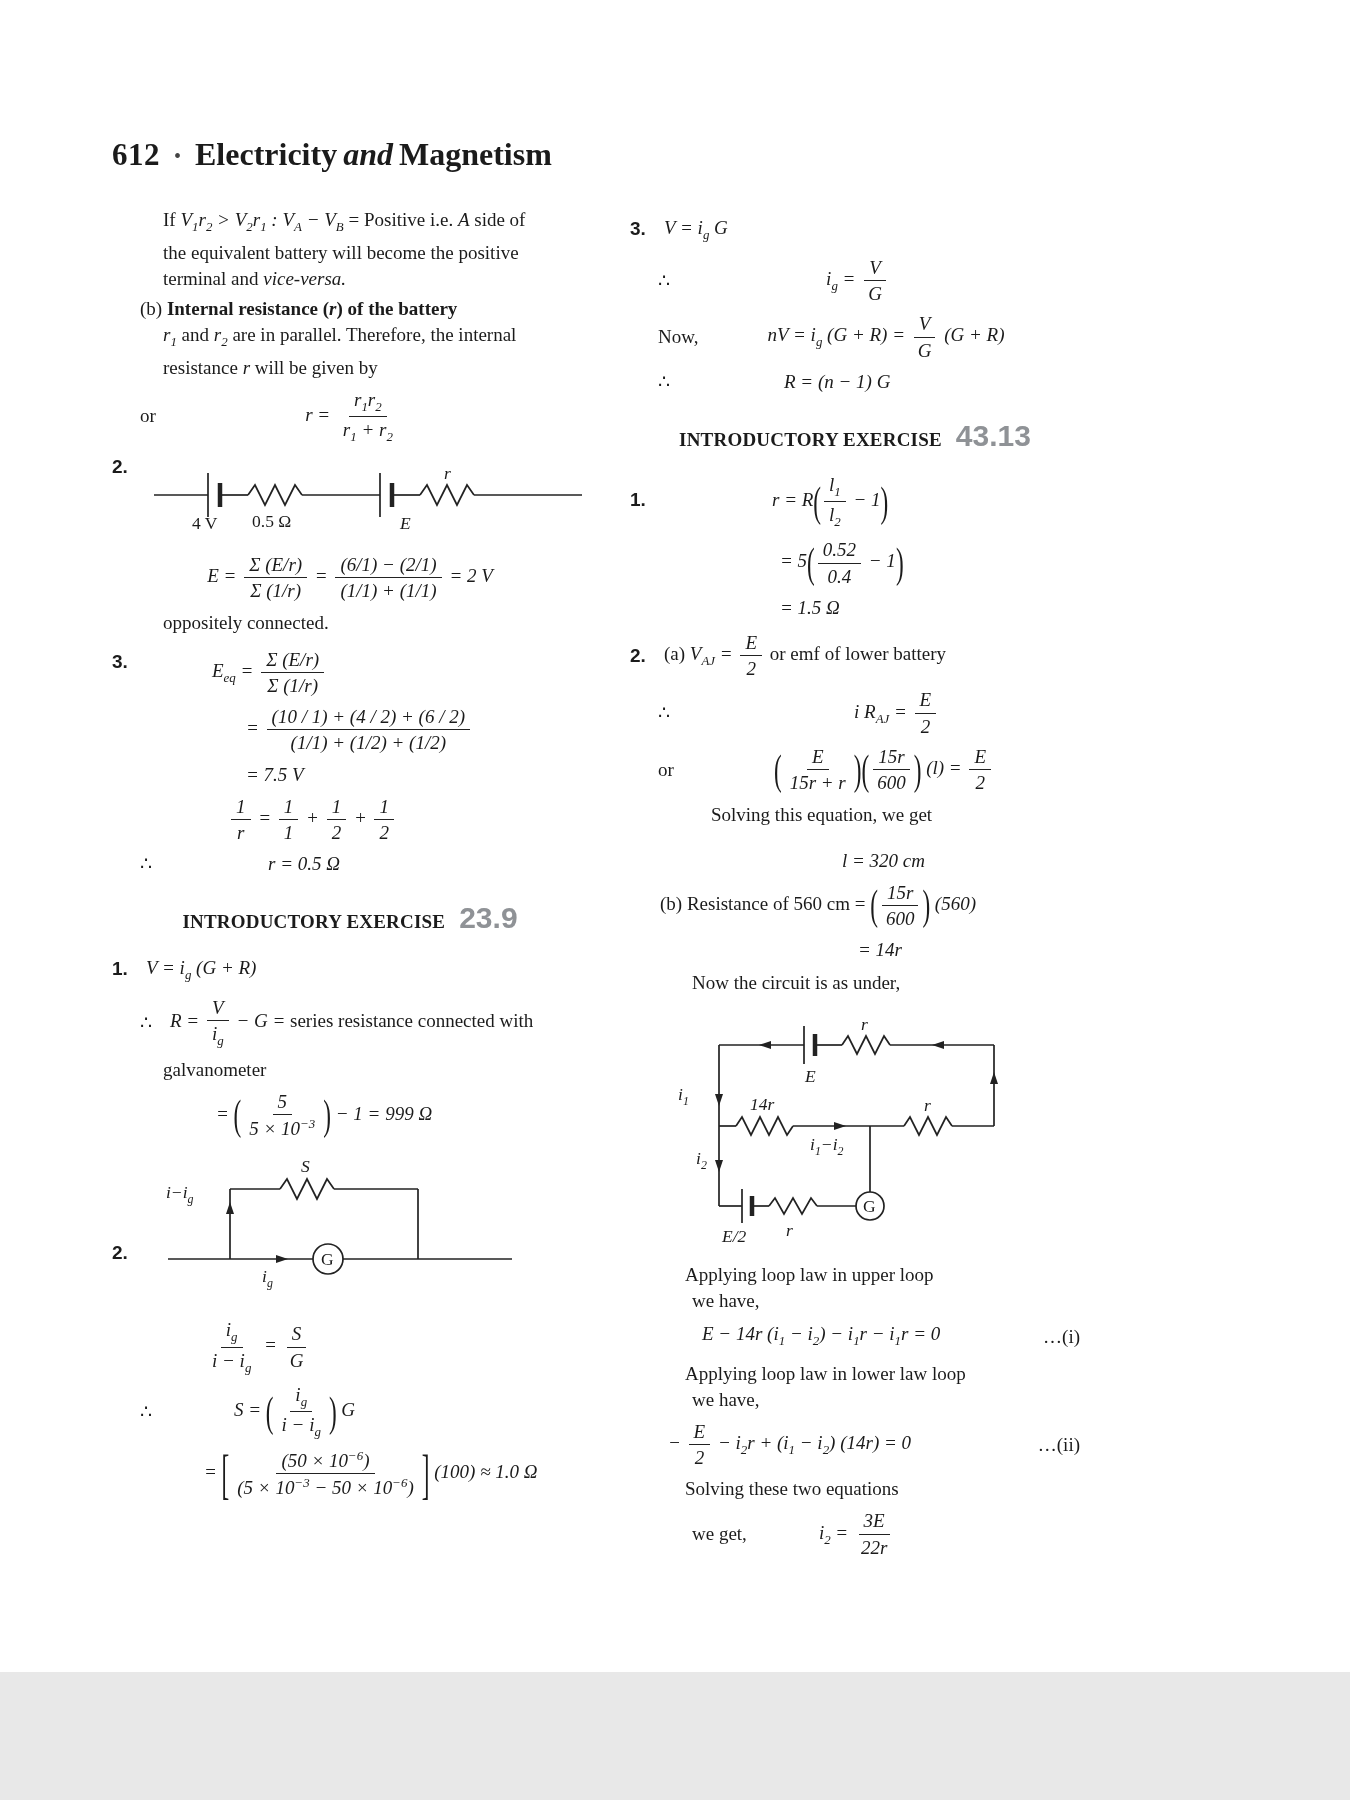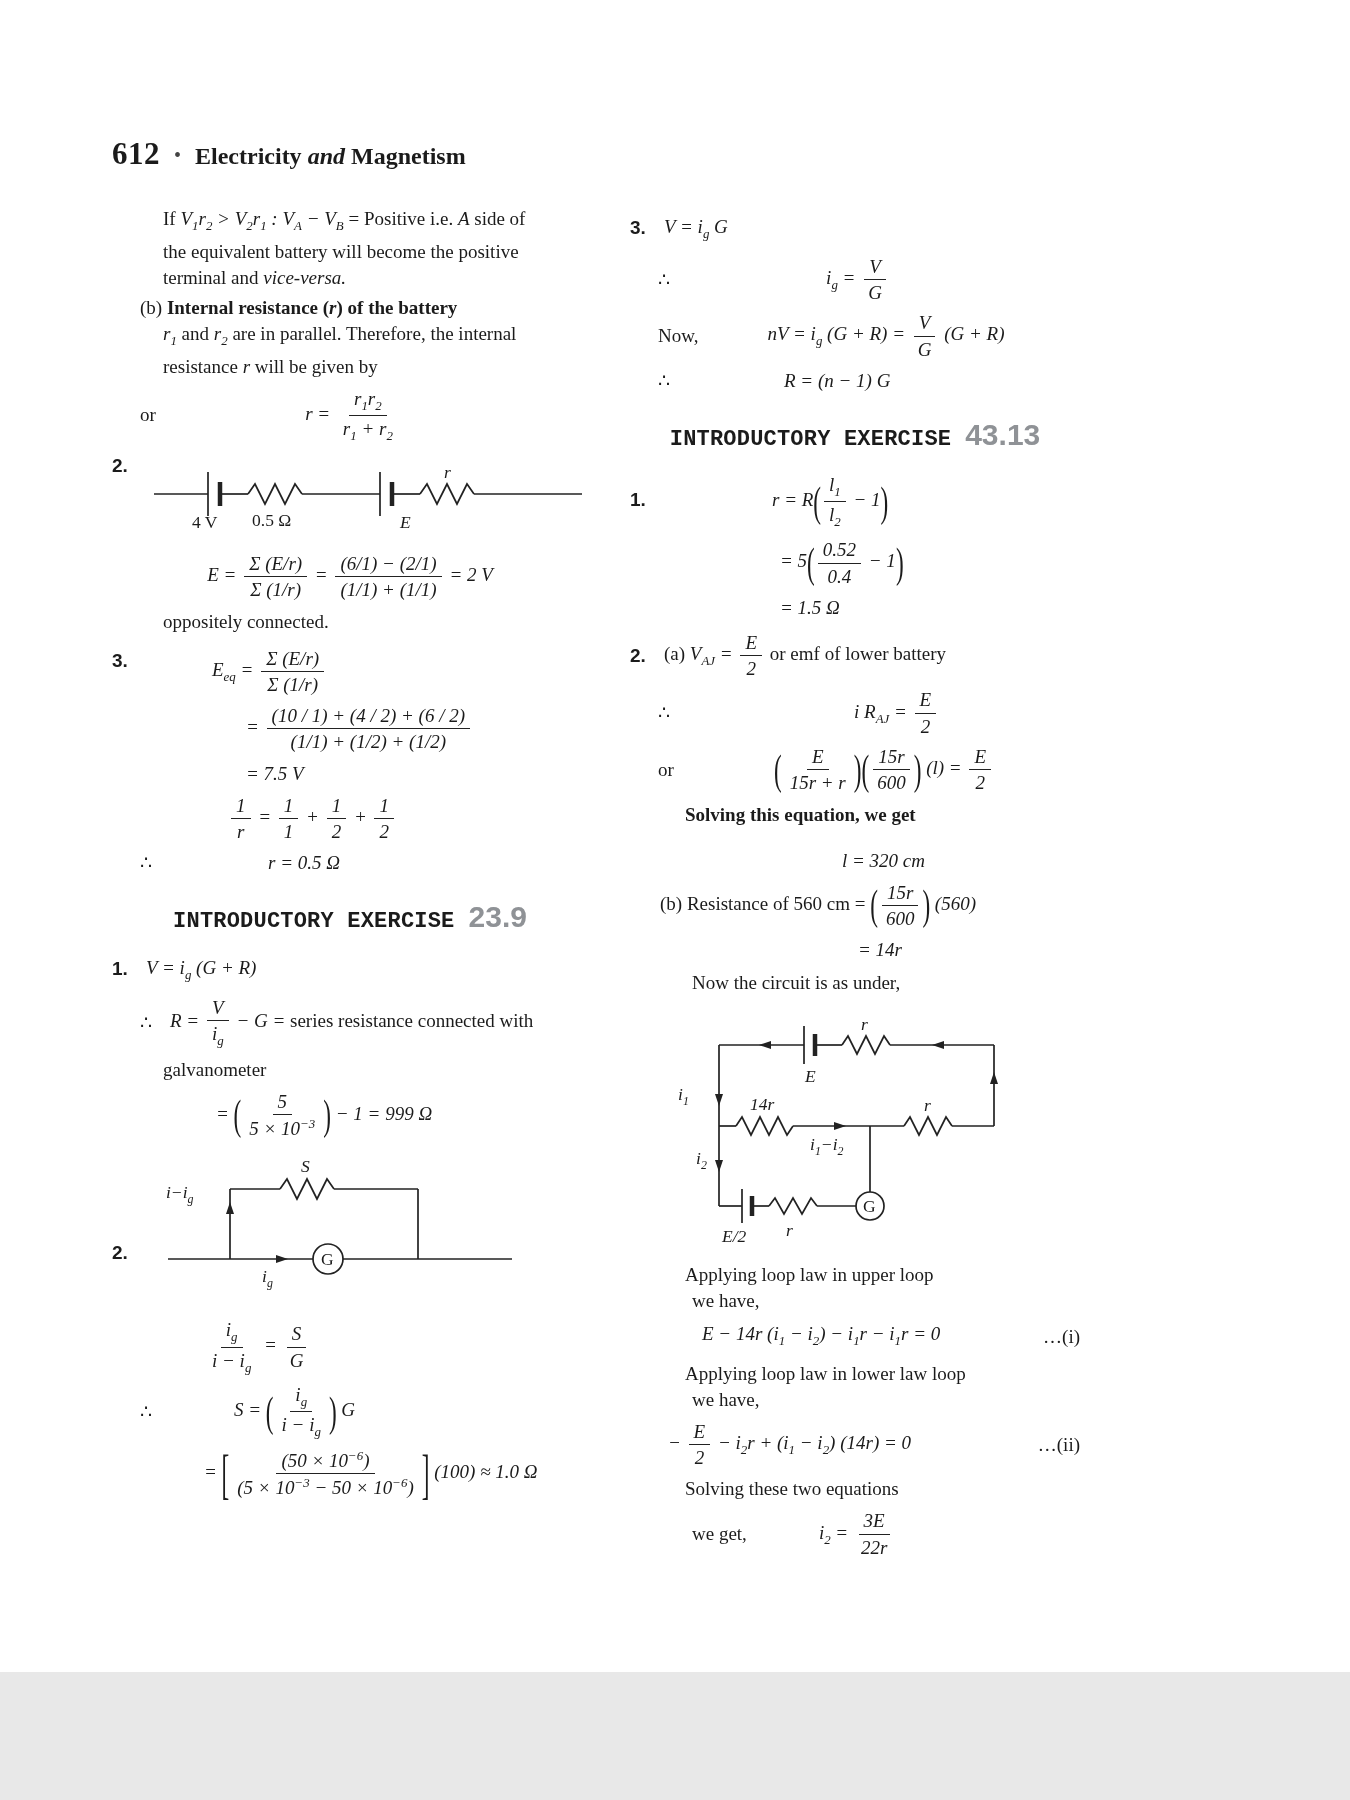--- a/index.html
+++ b/index.html
@@ -2,21 +2,21 @@
 <html><head>
 <meta charset="utf-8">
 <style>
   html,body{margin:0;padding:0;background:#e8e8e8;}
   .page{position:relative;width:1350px;height:1672px;background:#ffffff;box-sizing:border-box;
         padding:136px 0 0 112px;font-family:"Liberation Serif",serif;color:#1b1b1b;overflow:hidden;}
   
   .phead{display:flex;align-items:baseline;gap:14px;}
   .pgnum{font-size:31px;font-weight:bold;letter-spacing:.5px;}
   .bullet{font-size:20px;color:#444;transform:translateY(-2px);}
-  .ptitle{font-size:24px;font-weight:bold;}
+  .ptitle{font-size:32px;font-weight:bold;}
   .ptitle .ti{font-style:italic;padding:0 6px;}
   
   .cols{display:flex;gap:42px;margin-top:34px;}
   .col{font-size:19px;line-height:26px;}
   .col-left{width:476px;}
   .col-right{width:450px;}
   
   .fl{white-space:nowrap;min-height:26px;}
   .math{font-style:italic;}
   .text{font-style:normal;}
@@ -42,21 +42,21 @@
   .eqrow .lead{font-style:normal;padding-left:28px;}
   .eqrow .eqc{justify-self:center;}
   .eqrow .tag{font-style:normal;justify-self:end;}
   .eqflex{display:flex;align-items:center;justify-content:space-between;margin:7px 0;}
   .eqblock{margin:7px 0;}
   
   .item{display:grid;grid-template-columns:34px 1fr;align-items:start;margin:8px 0;}
   .marker{font-family:"Liberation Sans",sans-serif;font-weight:bold;font-size:19px;padding-top:1px;}
   
   .exhead{display:flex;justify-content:center;align-items:baseline;gap:14px;margin:28px 0 20px;}
-  .exlabel{font-family:Liberation Mono, monospace;font-weight:bold;font-size:22px;letter-spacing:.2px;text-align:center;}
+  .exlabel{font-family:Liberation Serif, serif;font-weight:bold;font-size:19px;letter-spacing:.2px;text-align:center;}
   .exnum{font-family:"Liberation Sans",sans-serif;font-weight:bold;font-size:30px;color:#8f9296;}
   
   .circuit{position:relative;}
   .circuit svg{position:absolute;left:0;top:0;}
   .c1{width:432px;height:76px;margin:10px 0 6px 6px;}
   .c2{width:360px;height:134px;margin:6px 0 8px 14px;}
   .c3{width:362px;height:242px;margin:14px auto 10px;}
   .clabel{position:absolute;font-size:17.5px;font-style:italic;white-space:nowrap;line-height:1;}
   .clabel.up{font-style:normal;}
 </style>
@@ -312,21 +312,21 @@
             </span><span class="bp s2">)</span><span class="bp s2">(</span><span class="frac">
               <span class="n">15r</span>
               <span class="d">600</span>
             </span><span class="bp s2">)</span><span> (l) = </span><span class="frac">
               <span class="n">E</span>
               <span class="d">2</span>
             </span></span>
         <span class="tag"></span>
       </div>
 
-      <div class="fl text" style="margin-left:55px;font-weight:bold;"><span class="st-r">Solving this equation, we get</span></div>
+      <div class="fl text" style="margin-left:81px;"><span class="st-r">Solving this equation, we get</span></div>
       <div class="fl math eqblock" style="margin-left:212px;margin-top:20px;"><span>l = 320 cm</span></div>
       <div class="fl math eqblock" style="margin-left:30px;"><span class="st-r">(b)  Resistance of 560 cm = </span><span class="bp s2">(</span><span class="frac">
             <span class="n">15r</span>
             <span class="d">600</span>
           </span><span class="bp s2">)</span><span> (560)</span></div>
       <div class="fl math eqblock" style="margin-left:228px;"><span>= 14r</span></div>
       <div class="fl text" style="margin-left:62px;"><span class="st-r">Now the circuit is as under,</span></div>
 
       <div class="circuit c3">
         <svg width="362" height="242" viewBox="0 0 362 242">

